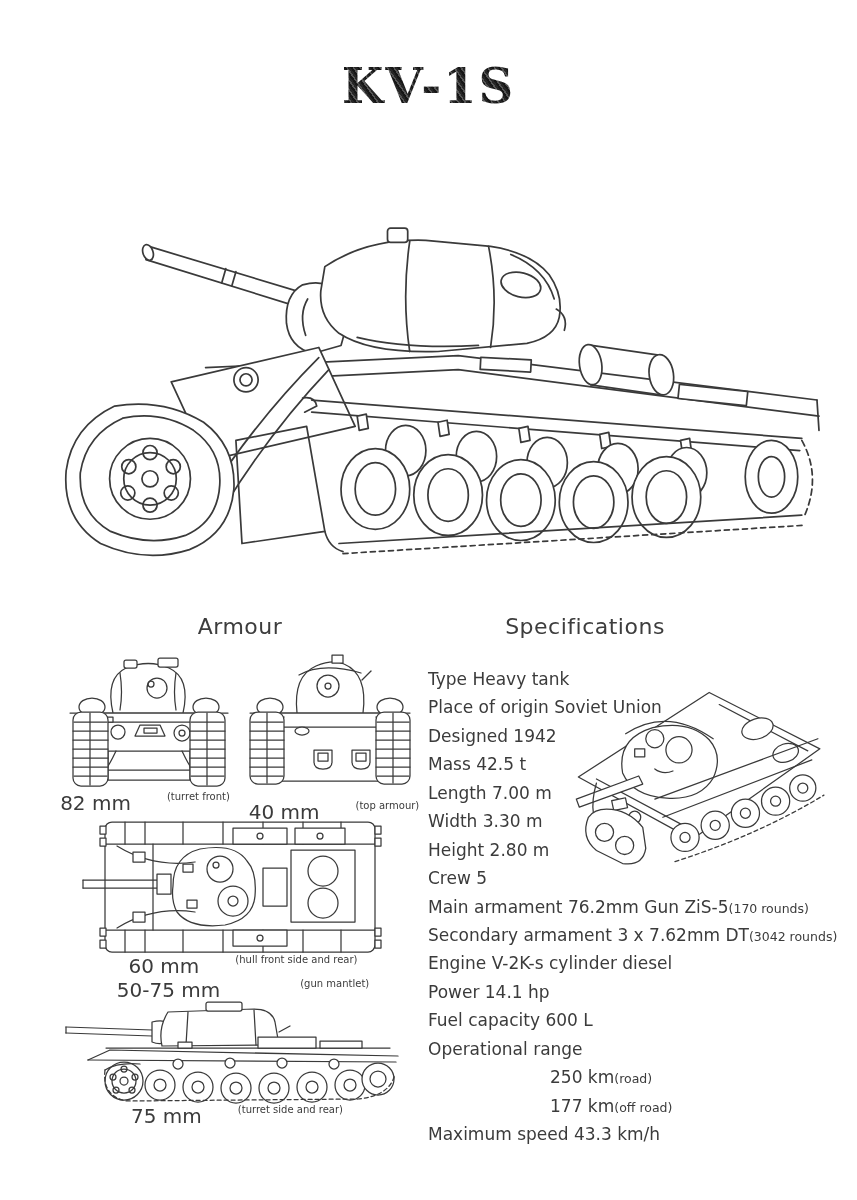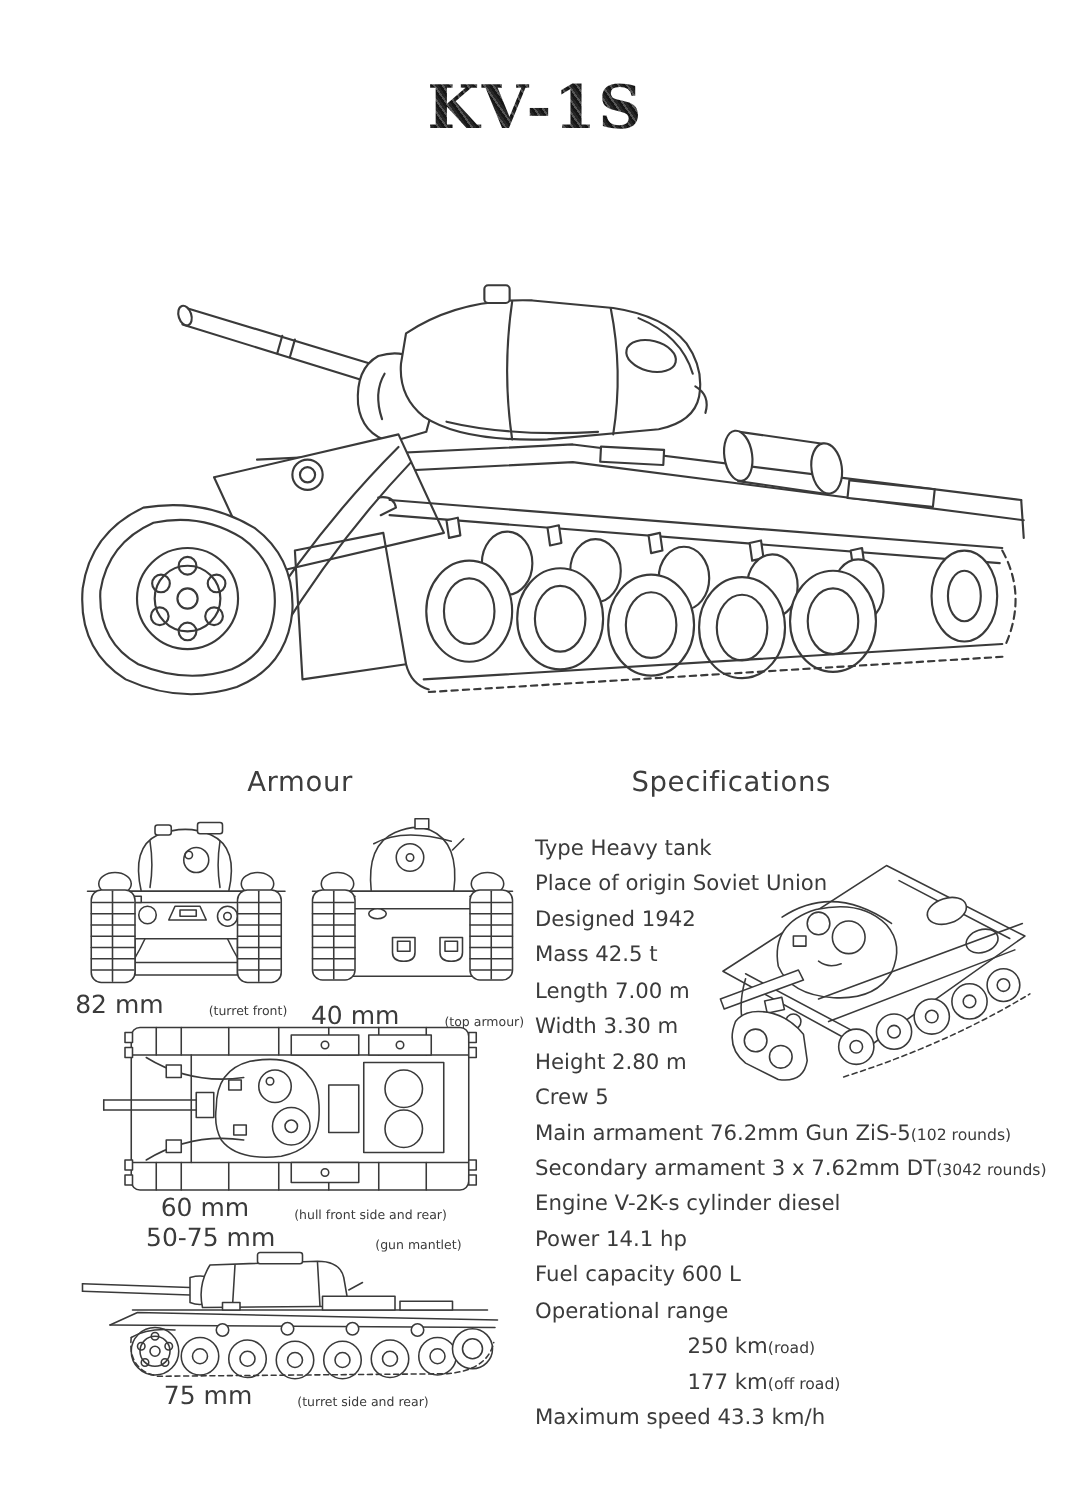--- a/index.html
+++ b/index.html
@@ -21,21 +21,21 @@
     font-size:22px;color:#3d3d3d;text-align:center;letter-spacing:0.5px;
   }
   #armour-header{left:150px;top:614px;width:180px;}
   #specs-header{left:495px;top:614px;width:180px;}
   
   svg.lineart{overflow:visible;display:block;}
   svg.lineart *{stroke:#3a3a3a;fill:none;stroke-width:1.25;stroke-linecap:round;stroke-linejoin:round;}
   svg.lineart .w{fill:#ffffff;}
   svg#main-drawing *{stroke-width:1.7;}
   
-  .cap{display:flex;align-items:flex-end;justify-content:center;white-space:nowrap;}
+  .cap{display:flex;align-items:flex-start;justify-content:center;white-space:nowrap;}
   .cap .val{font-size:20px;}
   .cap .note{font-size:10px;padding-left:36px;}
   
   #spec-list{left:428px;top:669px;width:410px;}
   .spec-row{height:28.45px;display:flex;align-items:baseline;font-size:17px;white-space:nowrap;}
   .spec-row.indent{padding-left:122px;}
   .spec-row .note{font-size:12.5px;}
 </style>
 </head>
 <body>
@@ -425,21 +425,21 @@
   <div class="spec-row">
       <span>Height 2.80 m</span>
       <span class="note"></span>
     </div>
   <div class="spec-row">
       <span>Crew 5</span>
       <span class="note"></span>
     </div>
   <div class="spec-row">
       <span>Main armament 76.2mm Gun ZiS-5</span>
-      <span class="note">(102 rounds)</span>
+      <span class="note">(170 rounds)</span>
     </div>
   <div class="spec-row">
       <span>Secondary armament 3 x 7.62mm DT</span>
       <span class="note">(3042 rounds)</span>
     </div>
   <div class="spec-row">
       <span>Engine V-2K-s cylinder diesel</span>
       <span class="note"></span>
     </div>
   <div class="spec-row">

